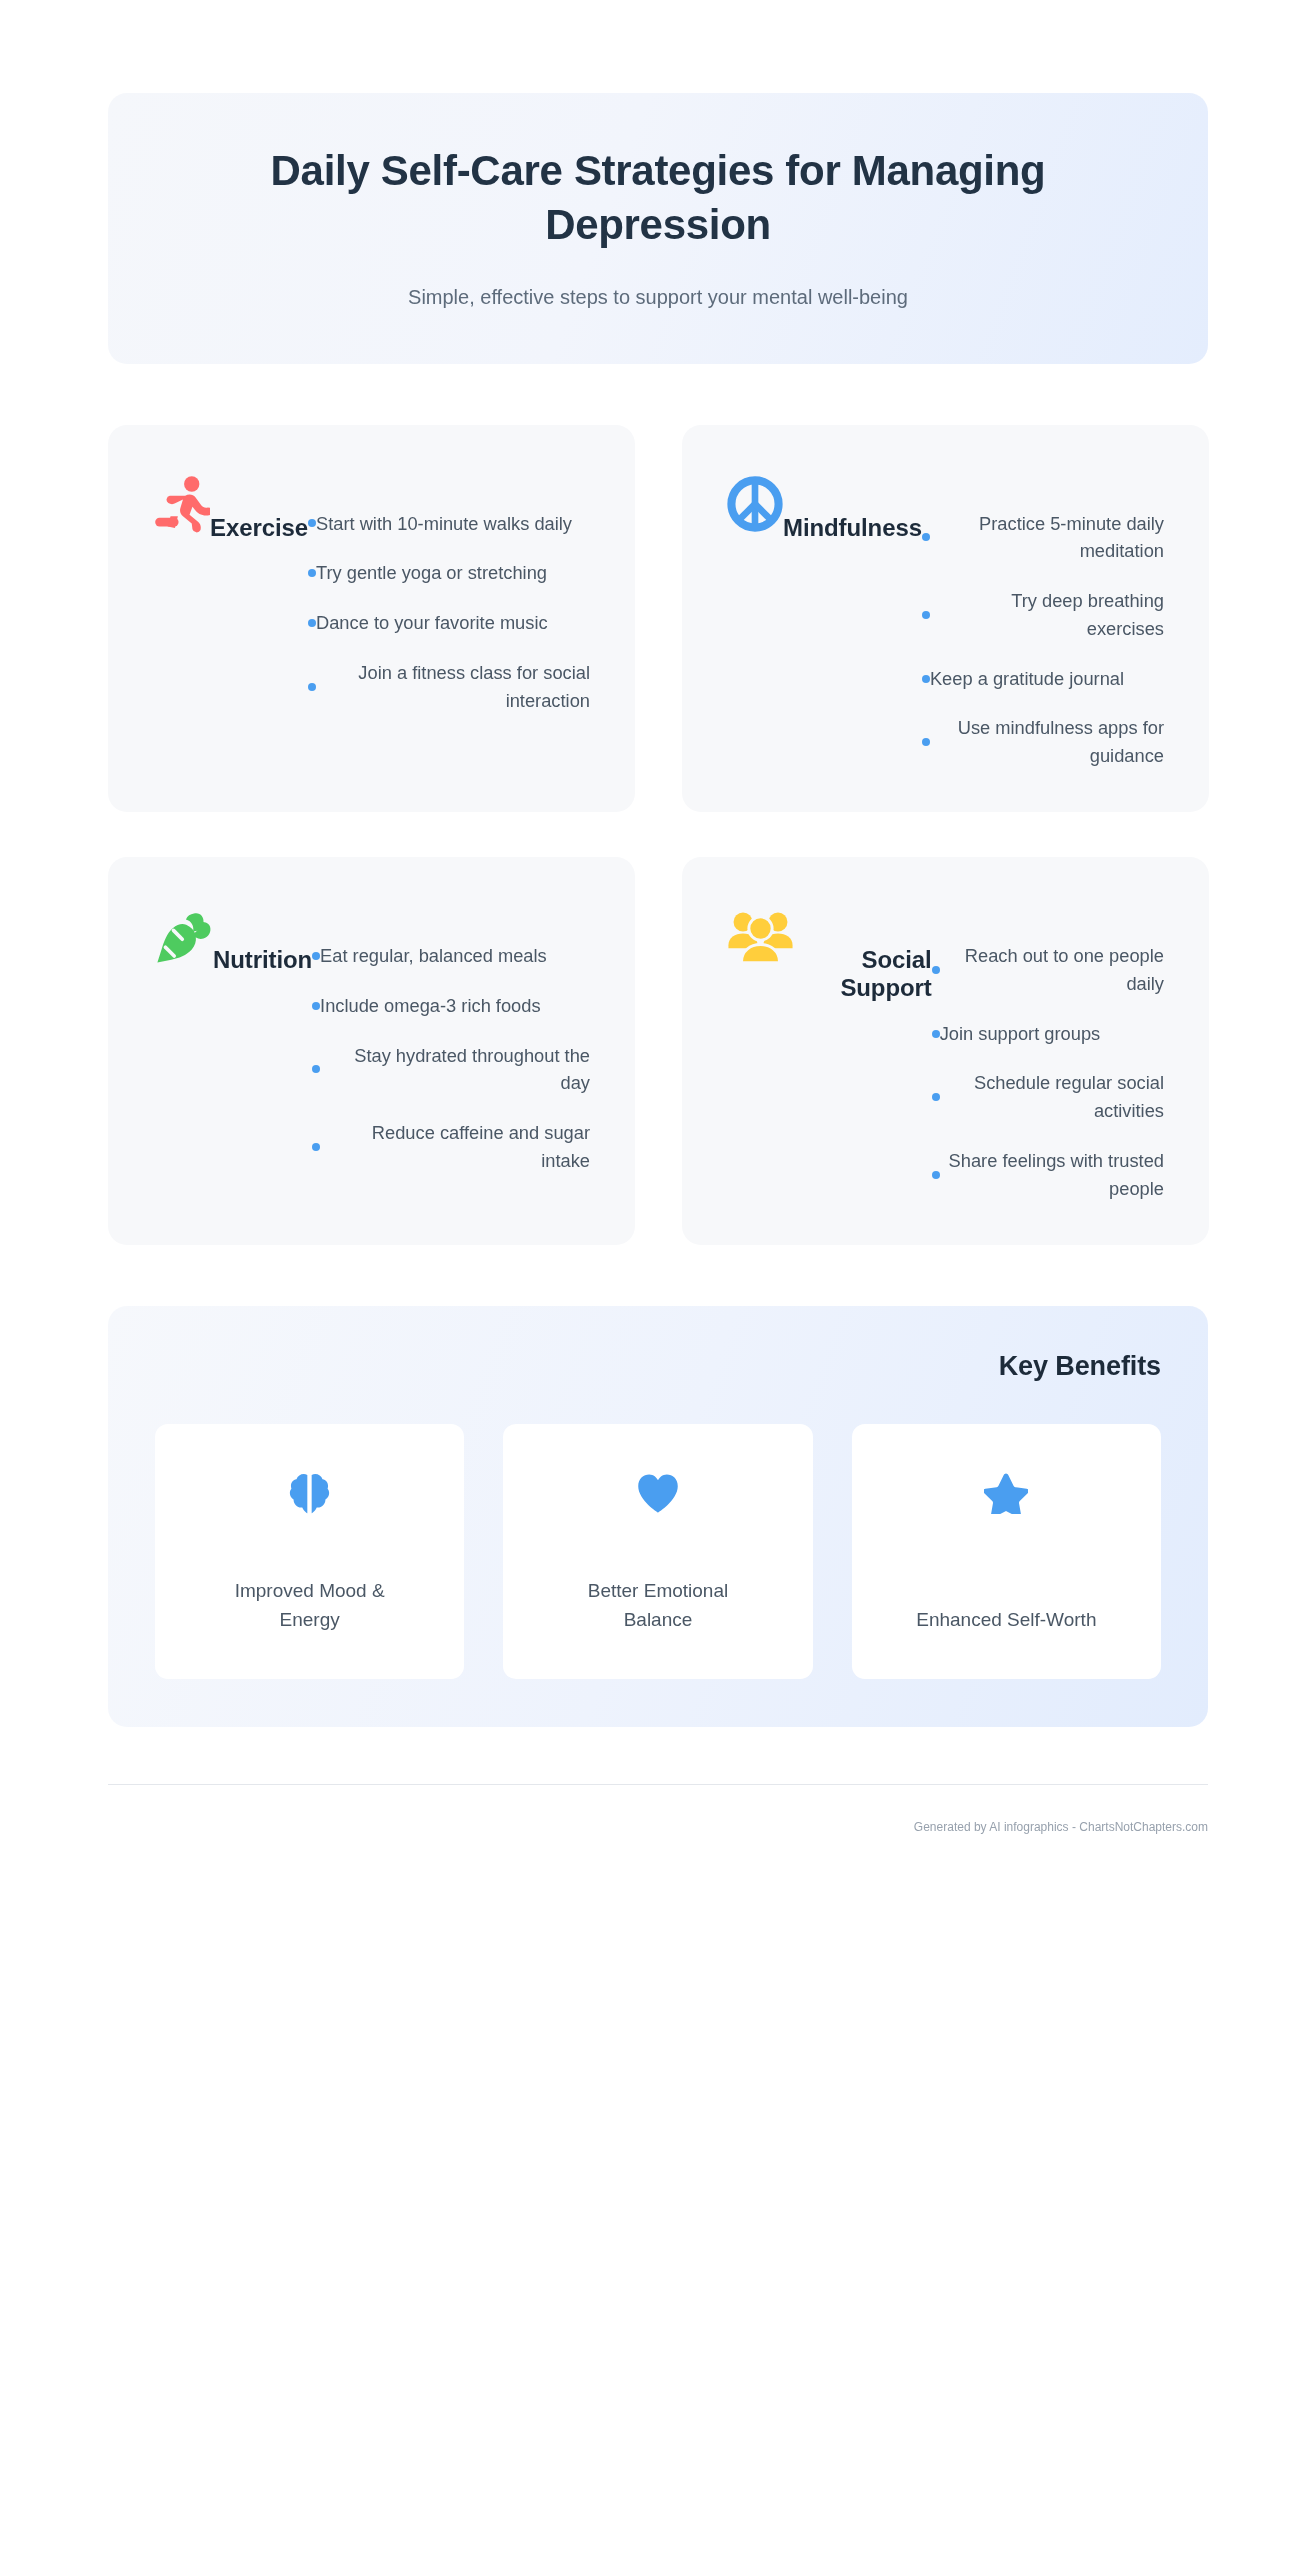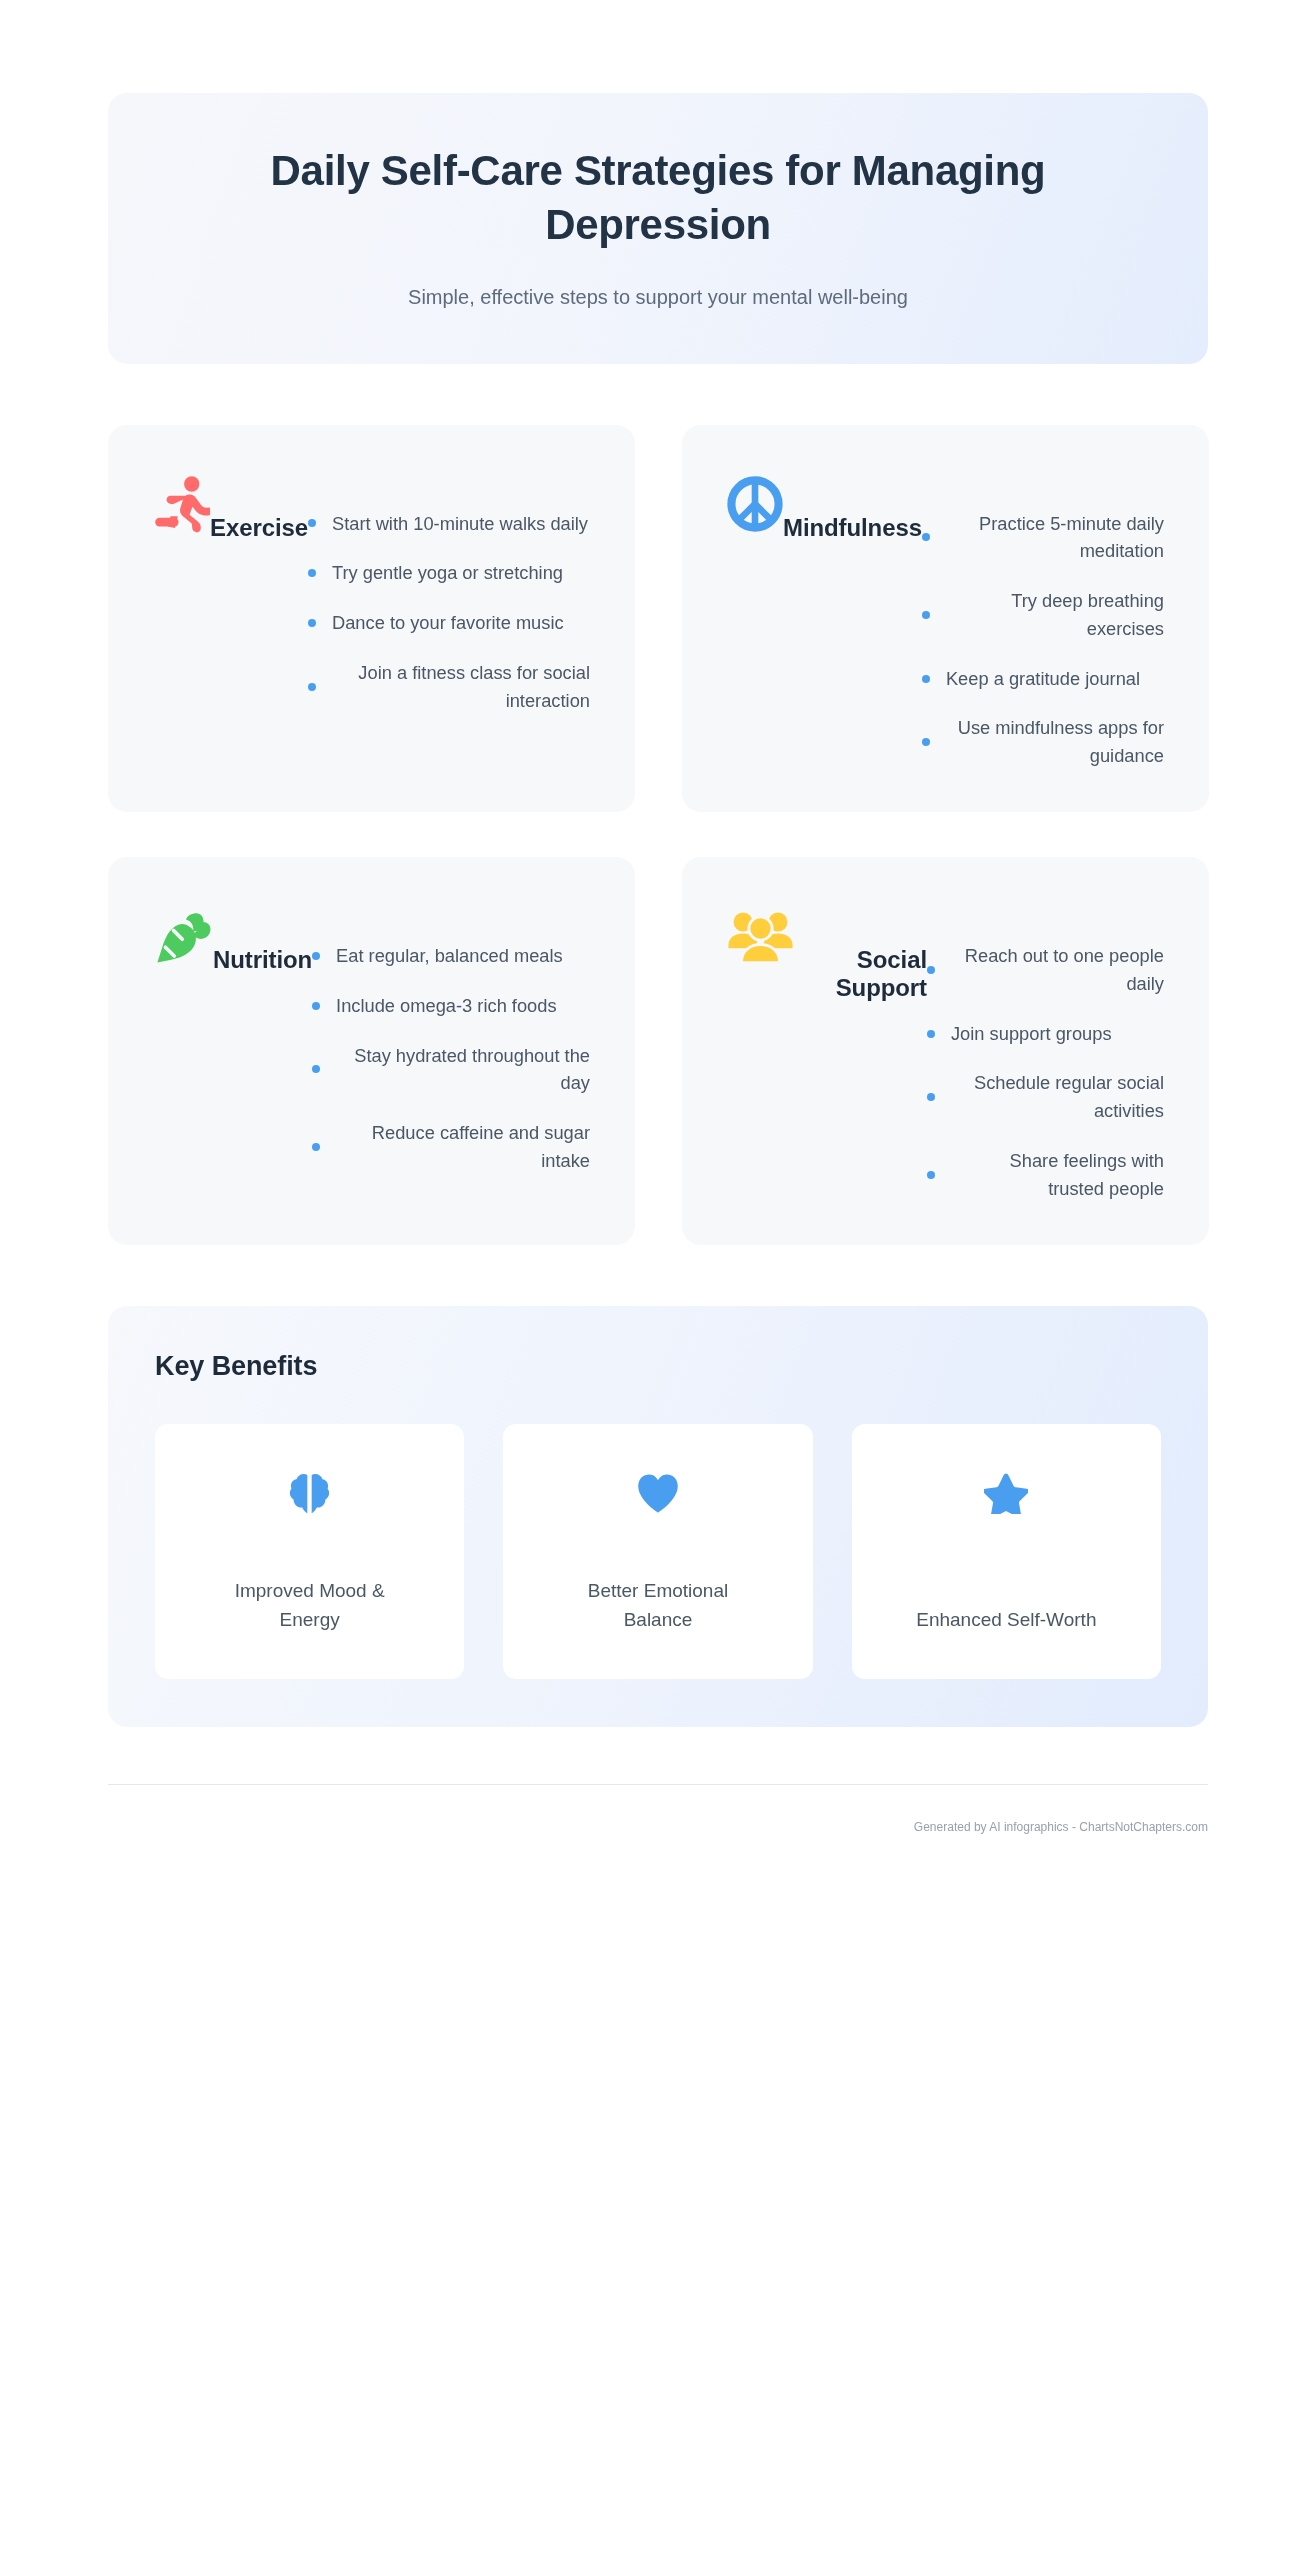--- a/index.html
+++ b/index.html
@@ -86,21 +86,20 @@
     margin-top: 37px;
     list-style: none;
     display: flex;
     flex-direction: column;
     gap: 22px;
   }
 
   .bullet {
     display: flex;
     align-items: center;
-    gap: 16px;
   }
 
   .bullet-dot {
     flex: 0 0 auto;
     width: 8px;
     height: 8px;
     border-radius: 50%;
     background: #4a9ef0;
   }
 
@@ -114,21 +113,21 @@
   
   .benefits {
     margin-top: 61px;
     width: 1100px;
     border-radius: 19px;
     background: linear-gradient(110deg, #f6f8fc 0%, #eef3fd 50%, #e2ecfd 100%);
     padding: 45px 47px 48px 47px;
   }
 
   .benefits-title {
-    text-align: left;
+    text-align: right;
     font-size: 27px;
     font-weight: 700;
     color: #1d2b3a;
     letter-spacing: -0.1px;
   }
 
   .benefit-row {
     margin-top: 42px;
     display: grid;
     grid-template-columns: repeat(3, 1fr);

